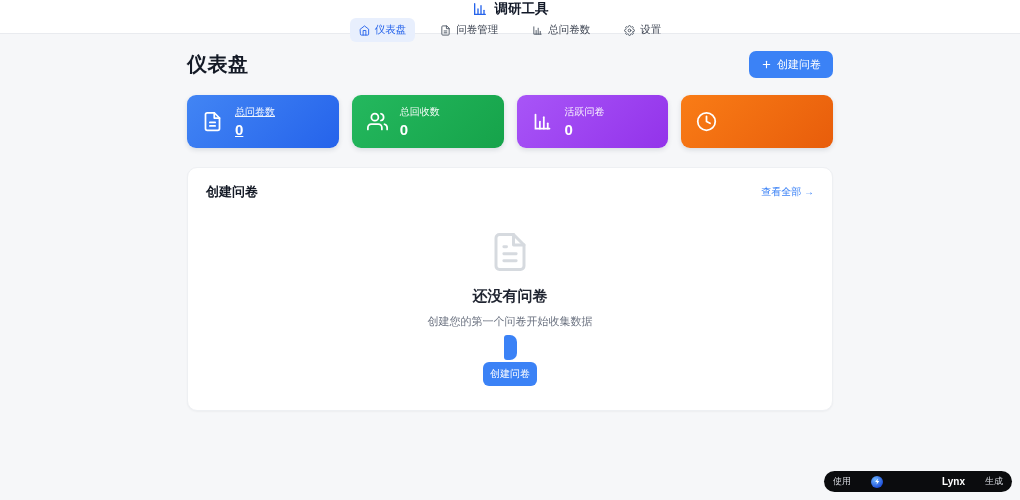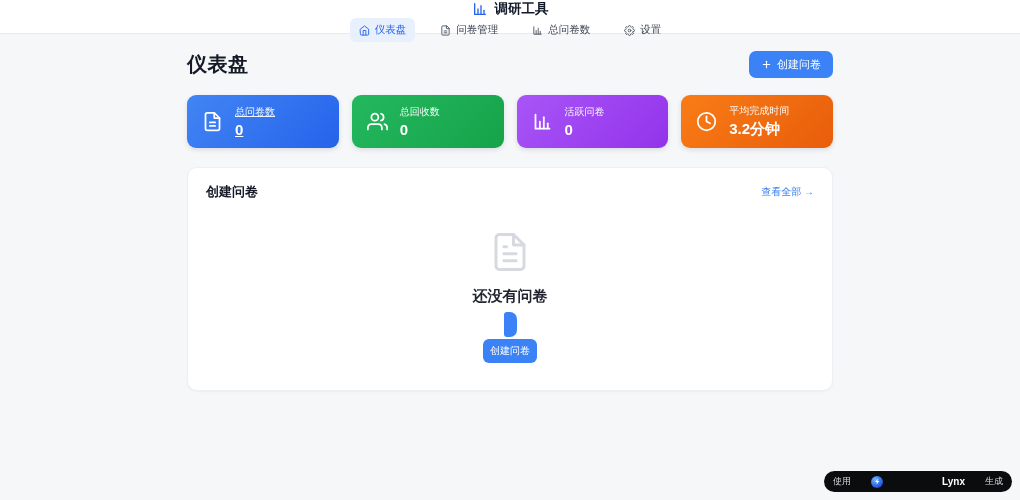--- a/index.html
+++ b/index.html
@@ -204,44 +204,41 @@
         <div class="stat-value">0</div>
       </div>
     </div>
     <div class="stat-card" style="background: linear-gradient(135deg, rgb(249, 124, 22), rgb(232, 93, 11));">
       <span style="display:inline-flex">
         <svg width="21" height="21" viewBox="0 0 24 24" fill="none" stroke="#ffffff" stroke-width="2" stroke-linecap="round" stroke-linejoin="round">
             <circle cx="12" cy="12" r="10"></circle>
             <polyline points="12 6 12 12 16 14"></polyline>
           </svg>
       </span>
-      <div>
-        <div class="stat-label">平均完成时间</div>
-        <div class="stat-value">3.2分钟</div>
-      </div>
     </div>
   </div>
 
   <section class="panel">
     <div class="panel-head">
       <h2 class="panel-title">创建问卷</h2>
       <a class="view-all">查看全部 →</a>
     </div>
 
     <div class="empty">
       <div class="empty-icon">
         <svg width="42" height="42" viewBox="0 0 24 24" fill="none" stroke="currentColor" stroke-width="1.7" stroke-linecap="round" stroke-linejoin="round">
             <path d="M14 2H6a2 2 0 0 0-2 2v16a2 2 0 0 0 2 2h12a2 2 0 0 0 2-2V8z"></path>
             <polyline points="14 2 14 8 20 8"></polyline>
             <line x1="15.5" y1="13" x2="8.5" y2="13"></line>
             <line x1="15.5" y1="17" x2="8.5" y2="17"></line>
             <line x1="10" y1="9" x2="8.5" y2="9"></line>
           </svg>
       </div>
       <div class="empty-title">还没有问卷</div>
+      <div class="empty-subtitle">创建您的第一个问卷开始收集数据</div>
       <div class="empty-shape"></div>
       <button class="btn-small">创建问卷</button>
     </div>
   </section>
 
 </main>
 
 <div class="badge">
   <span class="badge-side">使用</span>
   <span class="badge-logo">

